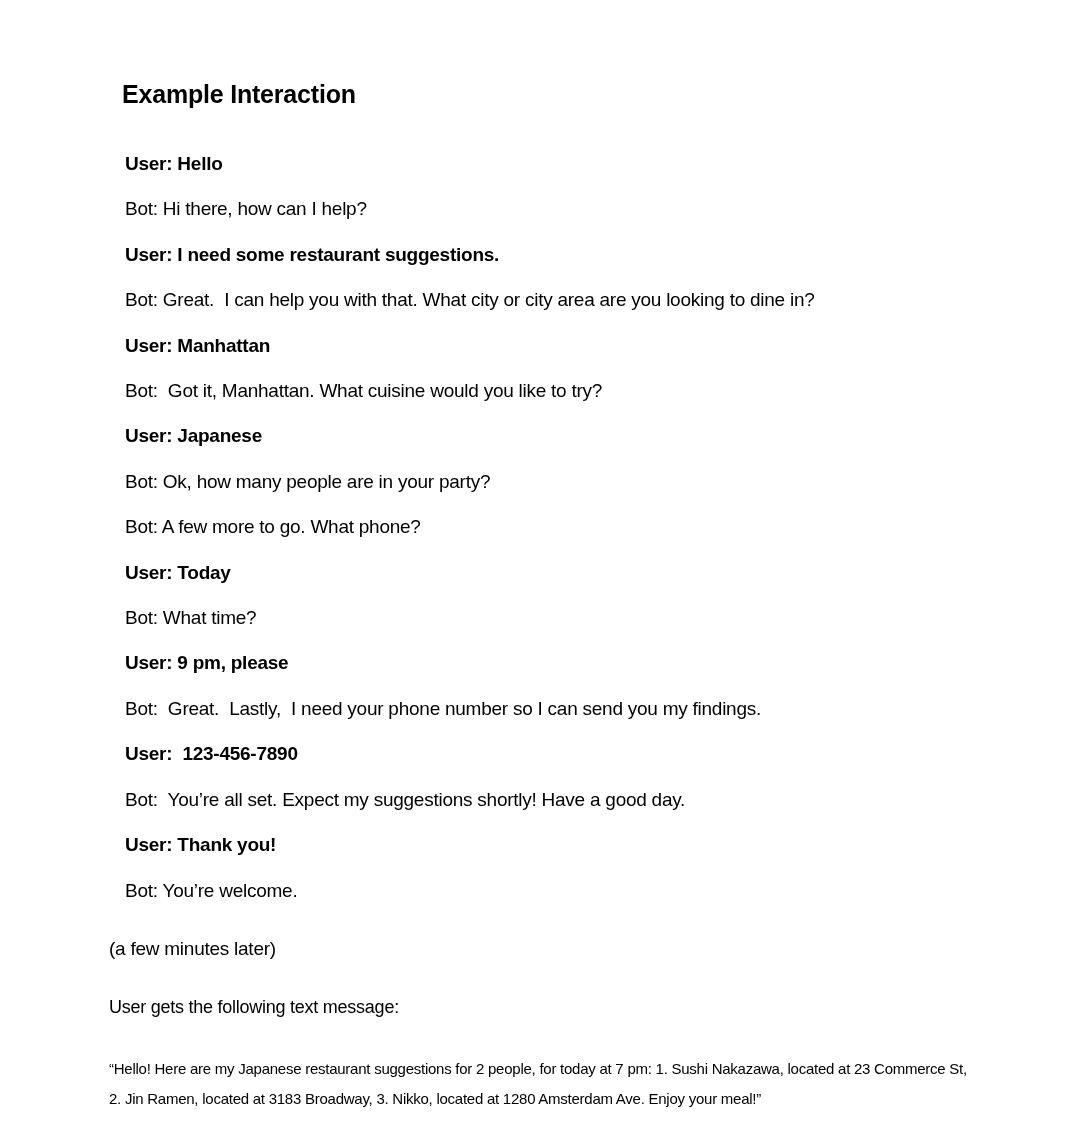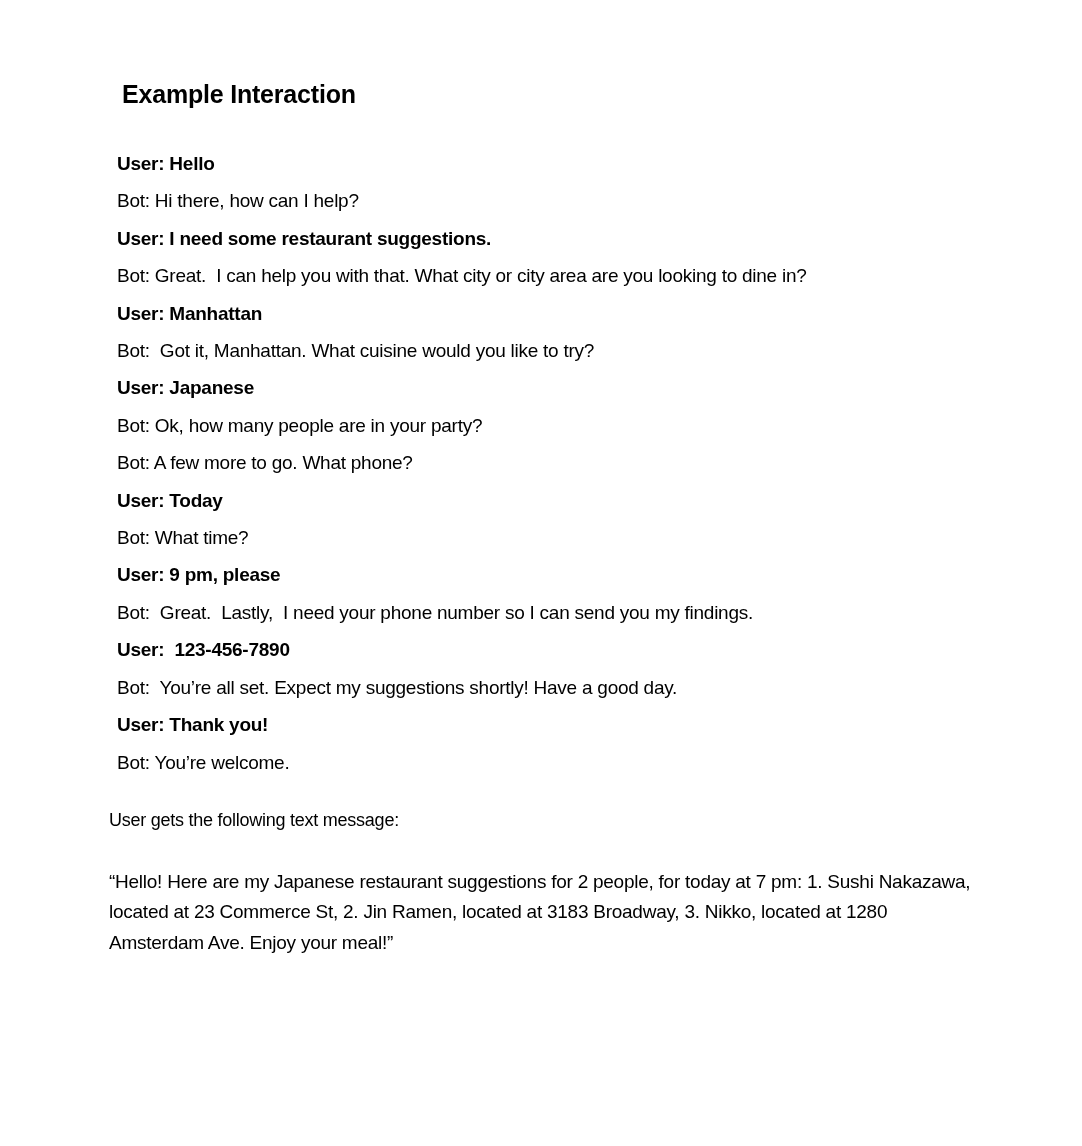--- a/index.html
+++ b/index.html
@@ -24,21 +24,21 @@
     font-size: 25px;
     font-weight: bold;
     line-height: 28px;
     margin: 13px;
     letter-spacing: -0.2px;
   }
   .dialog {
     margin-top: 41px;
   }
   .dialog .line {
-    margin: 8px;
+    margin: 16px;
     font-size: 19px;
     line-height: 29.4px;
     letter-spacing: -0.25px;
     white-space: pre-wrap;
   }
   .dialog .line.user {
     font-weight: bold;
   }
   .aside {
     margin: 29.4px 0 0 0;
@@ -50,21 +50,21 @@
   .note {
     margin: 29.4px 0 0 0;
     font-size: 18px;
     line-height: 29.4px;
     letter-spacing: -0.25px;
     white-space: pre-wrap;
   }
   .message {
     margin: 31px 0 0 0;
     max-width: 862px;
-    font-size: 19px;
+    font-size: 15px;
     line-height: 30.6px;
     letter-spacing: -0.25px;
     white-space: pre-wrap;
   }
 </style>
 </head>
 <body>
 
 <div class="page">
   <h1 class="doc-title">Example Interaction</h1>
@@ -82,17 +82,18 @@
       <p class="line user">User: Today</p>
       <p class="line bot">Bot: What time?</p>
       <p class="line user">User: 9 pm, please</p>
       <p class="line bot">Bot:  Great.  Lastly,  I need your phone number so I can send you my findings.</p>
       <p class="line user">User:  123-456-7890</p>
       <p class="line bot">Bot:  You’re all set. Expect my suggestions shortly! Have a good day.</p>
       <p class="line user">User: Thank you!</p>
       <p class="line bot">Bot: You’re welcome.</p>
     </div>
 
+  <p class="aside">(a few minutes later)</p>
 
   <p class="note">User gets the following text message:</p>
 
   <p class="message">“Hello! Here are my Japanese restaurant suggestions for 2 people, for today at 7 pm: 1. Sushi Nakazawa, located at 23 Commerce St, 2. Jin Ramen, located at 3183 Broadway, 3. Nikko, located at 1280 Amsterdam Ave. Enjoy your meal!”</p>
 </div>
 
 </body></html>

